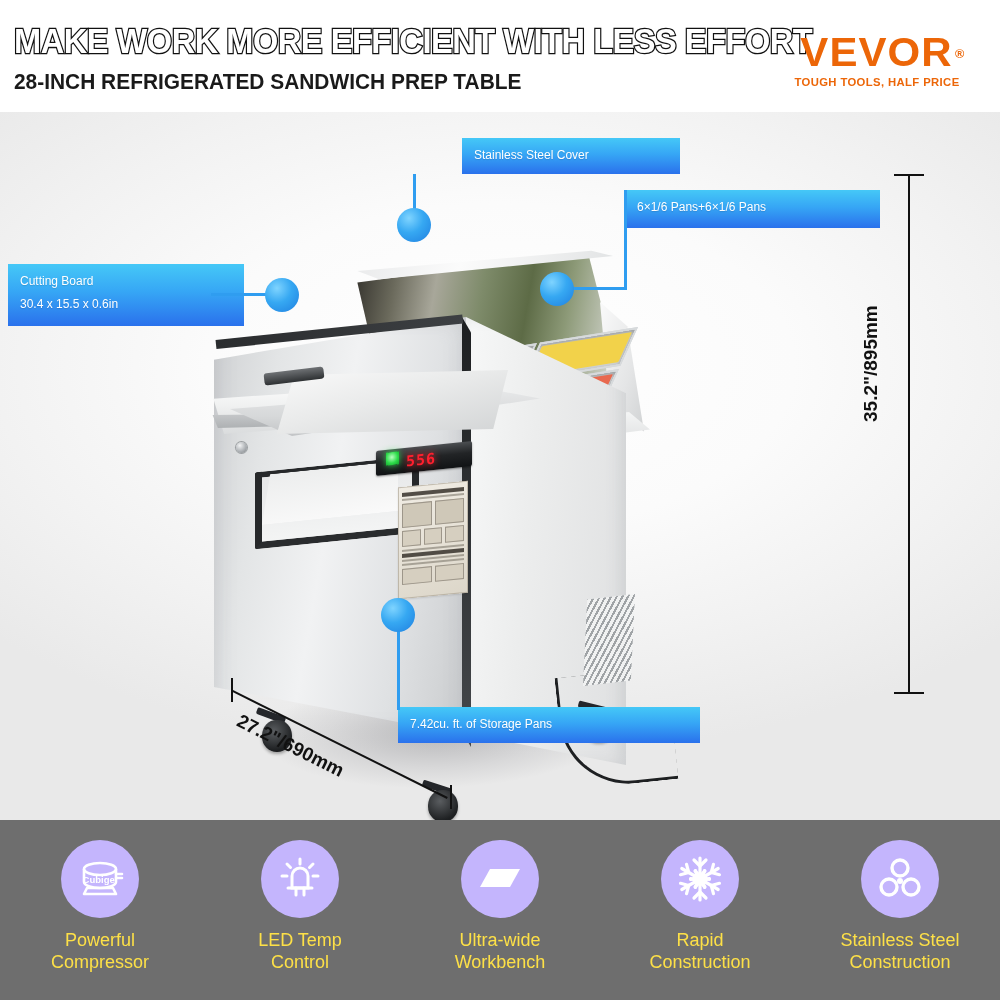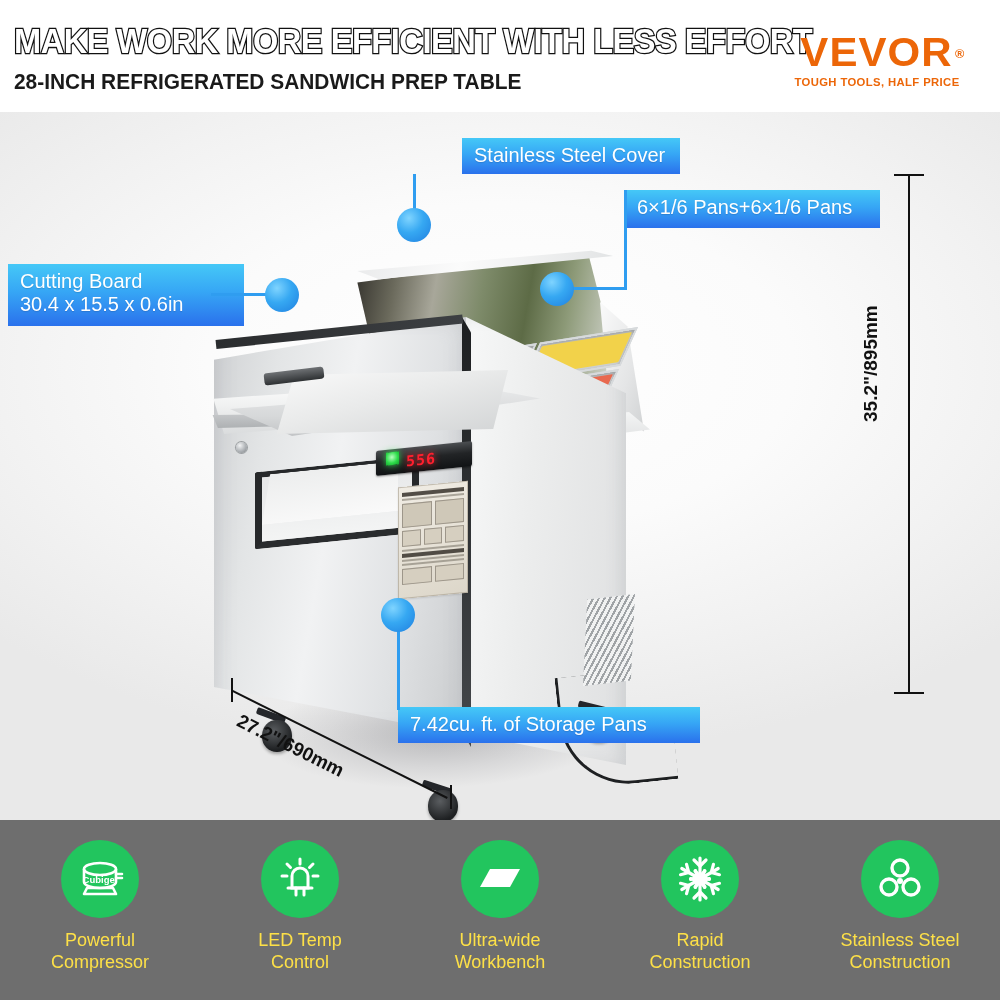--- a/index.html
+++ b/index.html
@@ -221,21 +221,21 @@
     background:radial-gradient(circle at 40% 35%, #5a5d60, #1d1f21 70%);
     border-radius:48%;
     box-shadow:0 2px 3px rgba(0,0,0,.3);
   }
   .caster-arm{position:absolute;width:30px;height:7px;background:#24262a;border-radius:2px;}
 
   
   .badge{
     position:absolute;
     background:linear-gradient(180deg,#45c8f7 0%,#36a6f5 45%,#2a71ec 100%);
-    color:#fff;font-size:20px;line-height:23px;
+    color:#fff;font-size:12px;line-height:23px;
     padding:6px 12px;box-sizing:border-box;
     white-space:pre-line;
     text-shadow:0 1px 1px rgba(0,0,0,.13);
   }
   .dot{
     position:absolute;width:34px;height:34px;border-radius:50%;
     background:radial-gradient(circle at 35% 30%, #7fd4ff 0%, #36a8f2 45%, #1f7fe0 100%);
   }
   .lead{position:absolute;background:#2f9df0;}
 
@@ -247,21 +247,21 @@
     font-family:"Liberation Sans Narrow","Liberation Sans",sans-serif;
   }
 
   
   .features{
     position:absolute;left:0;top:820px;width:1000px;height:180px;
     background:#6e6e6e;display:flex;align-items:flex-start;
   }
   .feature{flex:1;display:flex;flex-direction:column;align-items:center;padding-top:20px;}
   .fcircle{
-    width:78px;height:78px;border-radius:50%;background:#22c55e;
+    width:78px;height:78px;border-radius:50%;background:#c4b5fd;
     display:flex;align-items:center;justify-content:center;position:relative;
   }
   .flabel{
     margin-top:11px;color:#fde047;font-size:18px;line-height:22px;text-align:center;
     white-space:pre-line;
   }
 </style>
 </head>
 <body>
 

